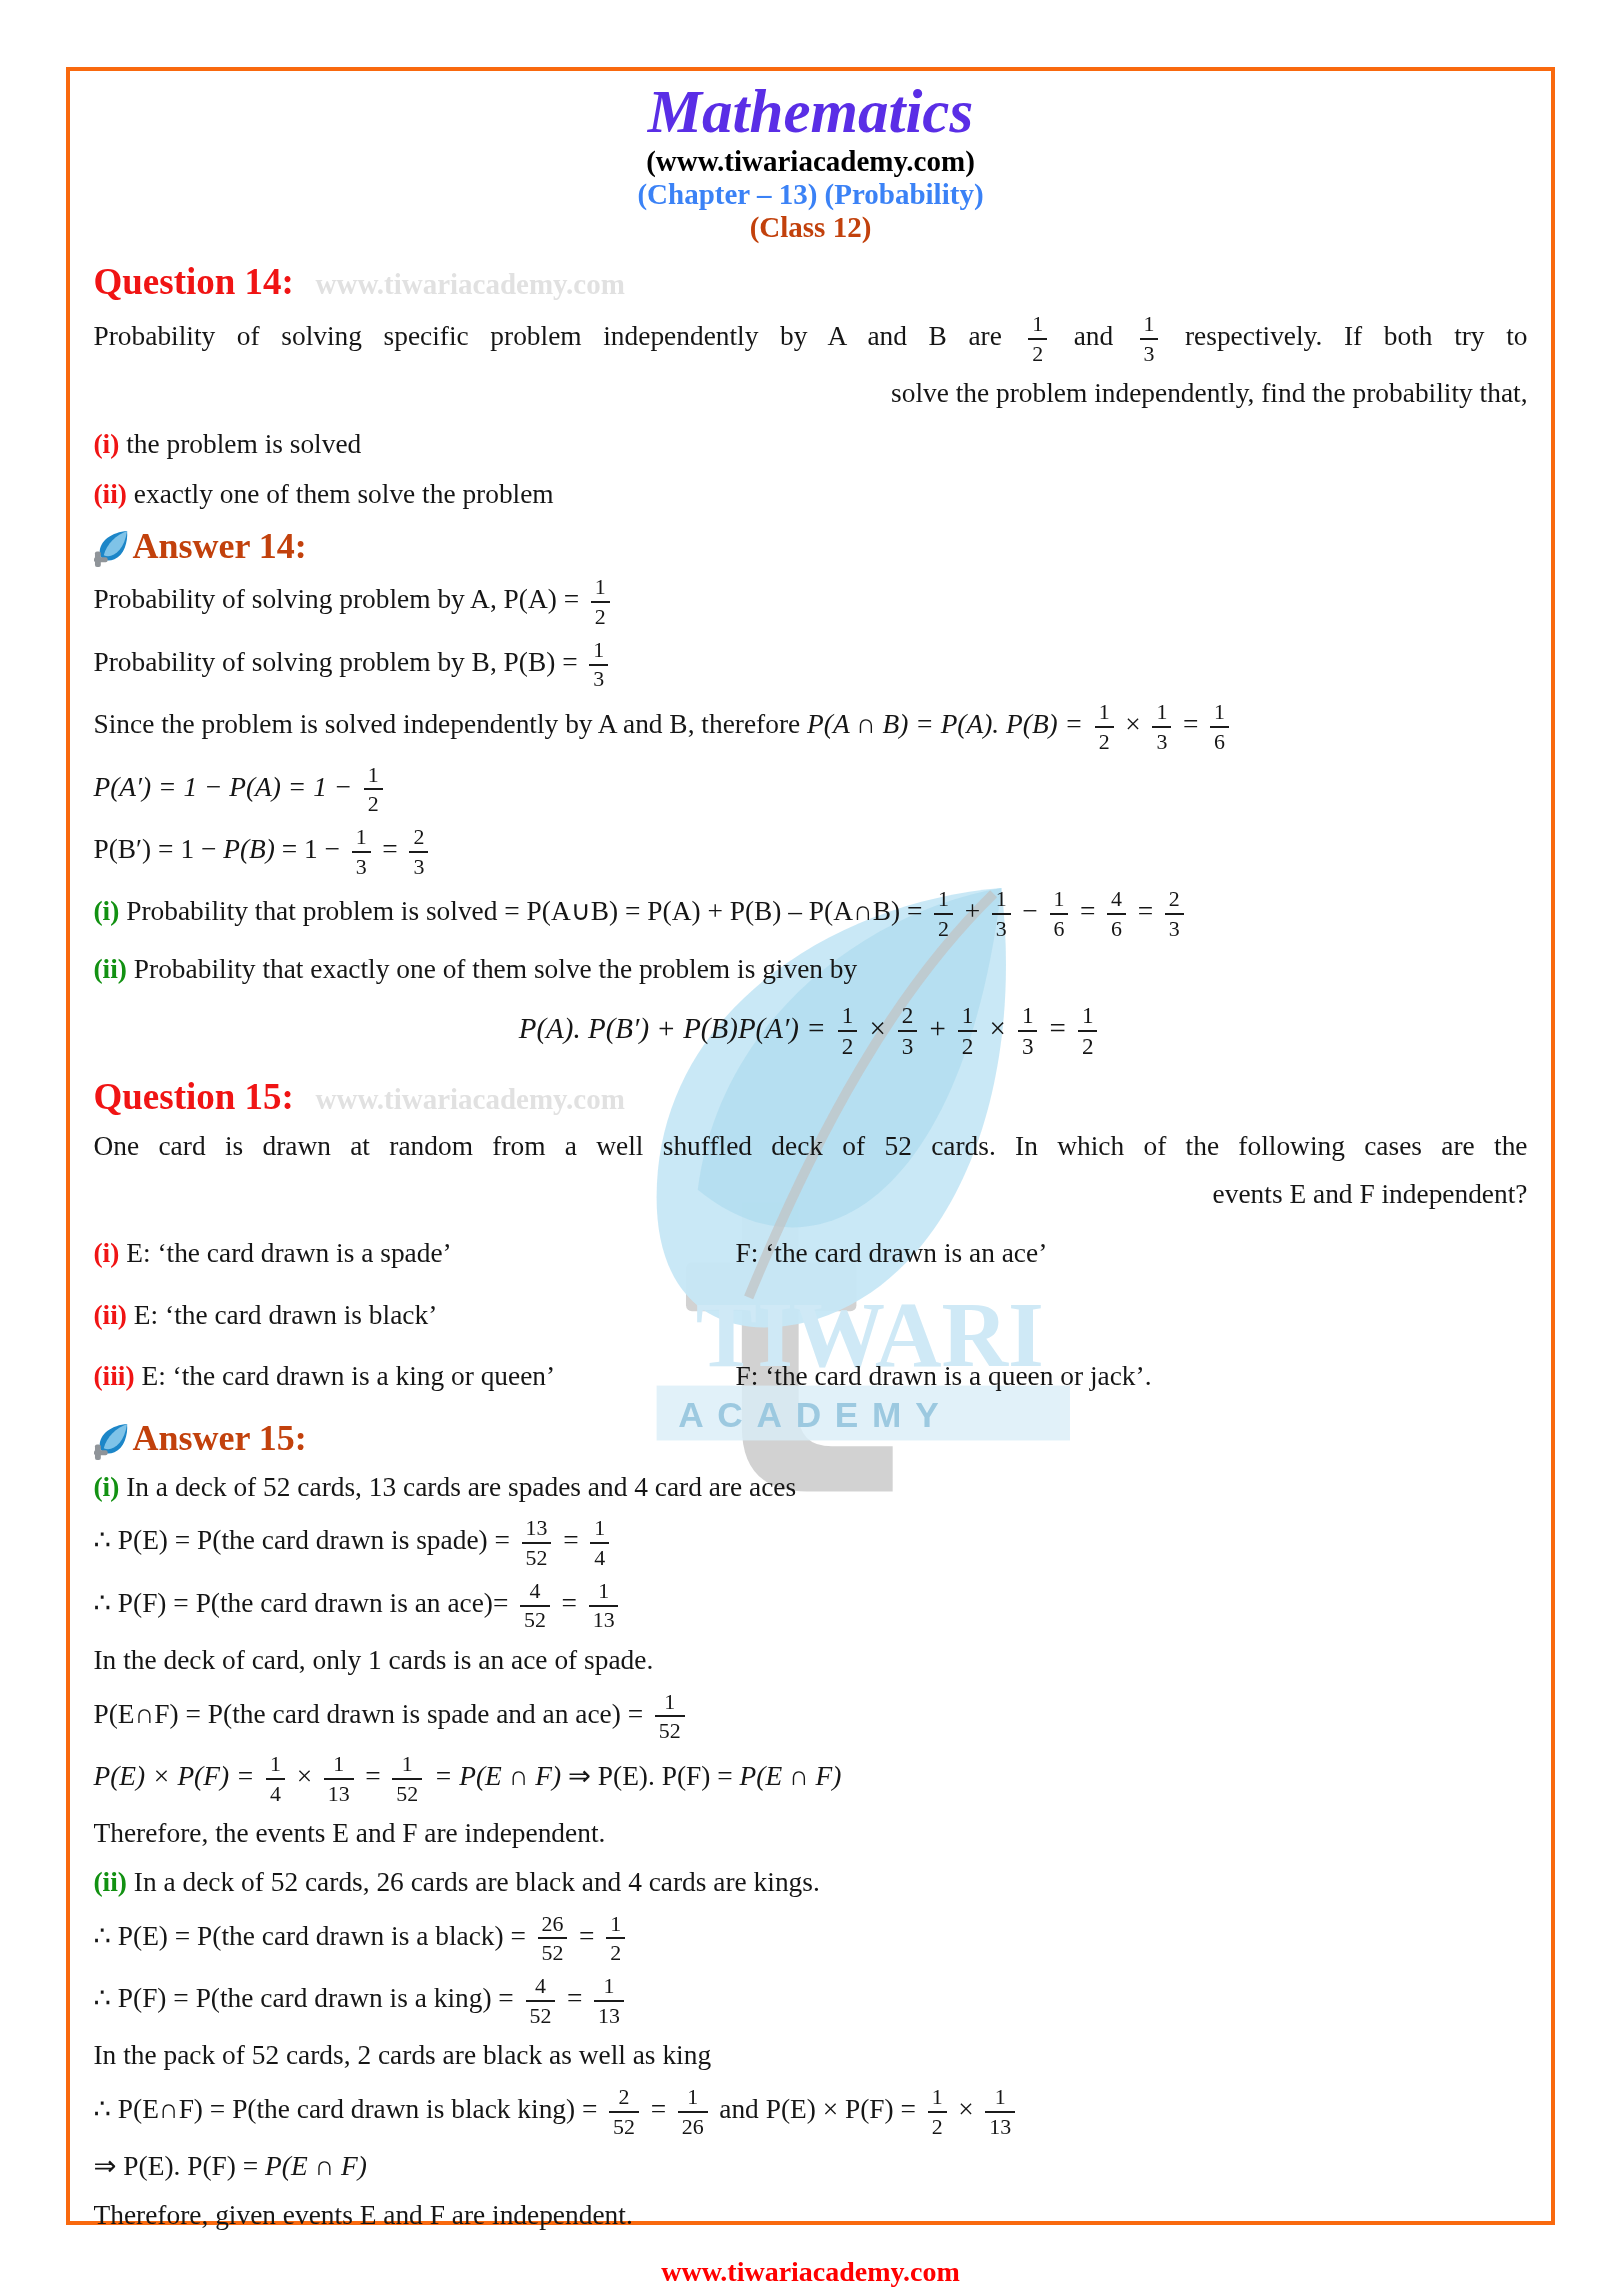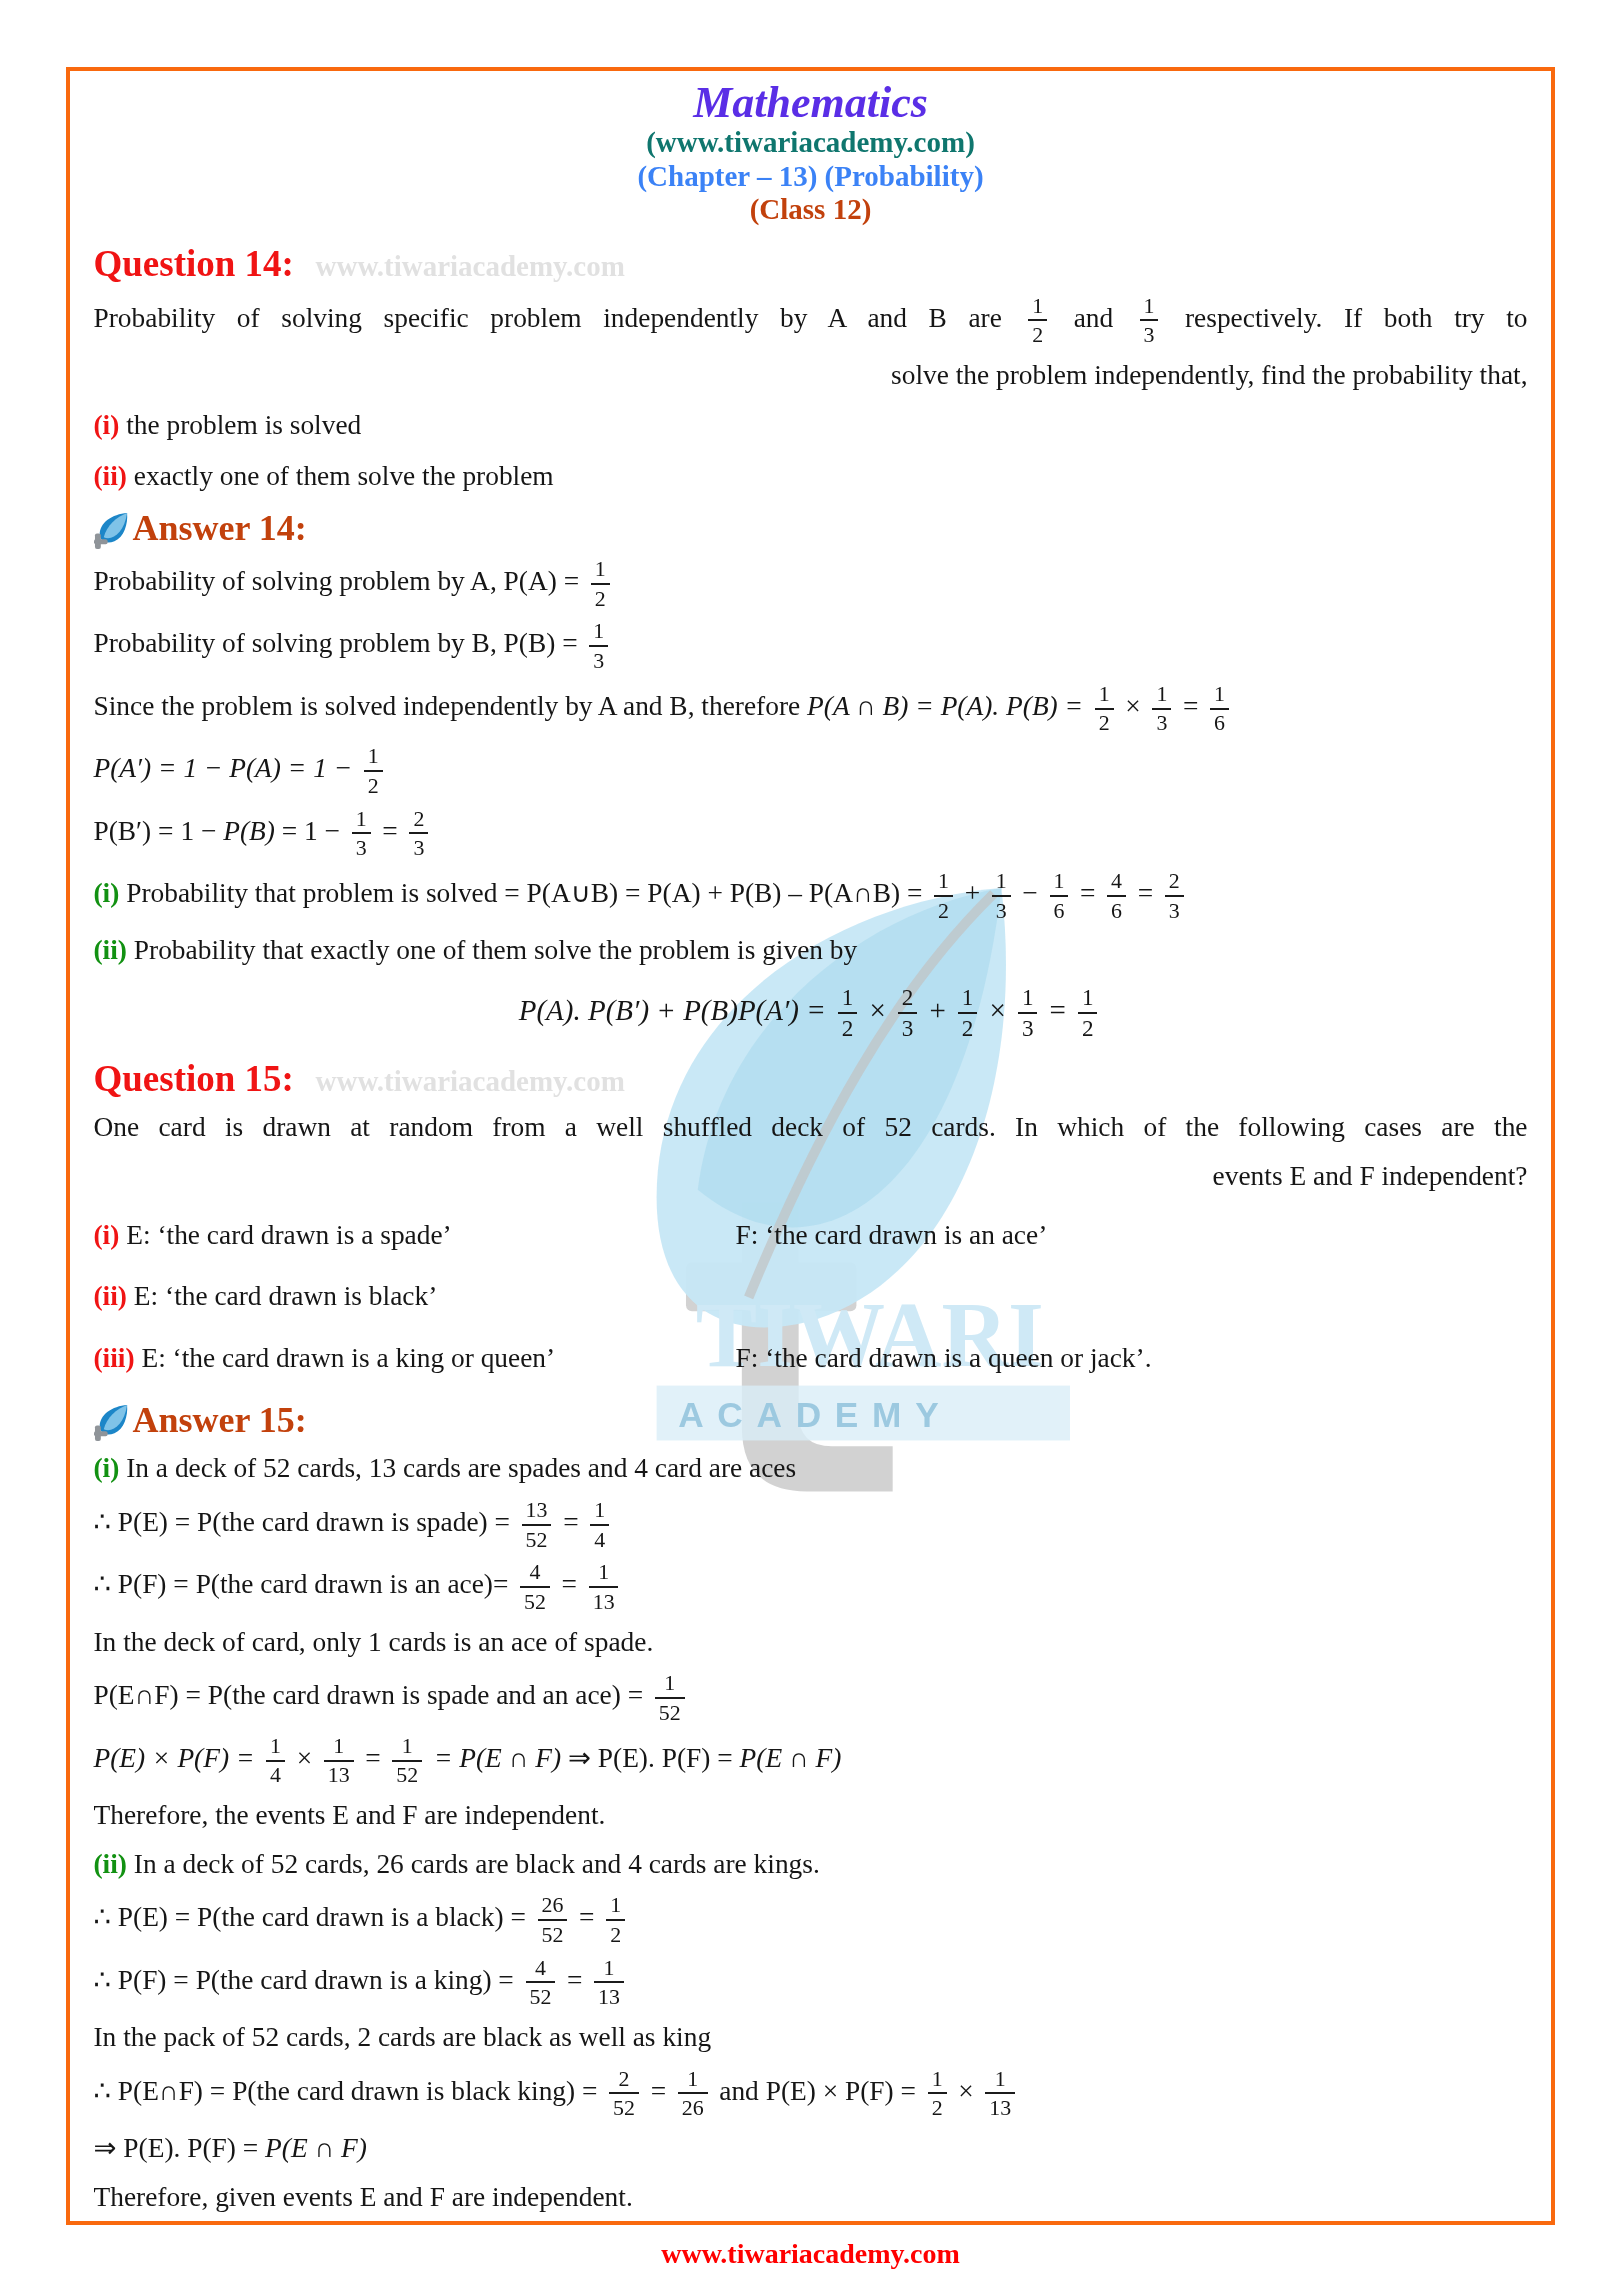--- a/index.html
+++ b/index.html
@@ -3,22 +3,22 @@
 <meta charset="utf-8">
 <style>
   html,body{margin:0;padding:0;background:#ffffff;}
   .page{position:relative;width:1620px;height:2293px;background:#ffffff;overflow:hidden;
         font-family:"Liberation Serif",serif;color:#161616;font-size:27.4px;}
   .watermark{position:absolute;left:541px;top:874px;width:529px;height:647px;z-index:0;pointer-events:none;}
   .border-box{position:absolute;left:66px;top:67px;width:1489px;height:2158px;border:4.9px solid #F9690E;
               box-sizing:border-box;display:flex;flex-direction:column;z-index:1;background:transparent;}
   .content{padding:5.9px 23.5px 0 23.5px;}
   .hdr{text-align:center;margin-top:2px;}
-  .title{font-size:44px;font-weight:bold;font-style:italic;color:#5A2EE6;line-height:1.08;}
-  .site{font-size:29px;font-weight:bold;color:#0f766e;line-height:1.15;}
+  .title{font-size:61px;font-weight:bold;font-style:italic;color:#5A2EE6;line-height:1.08;}
+  .site{font-size:29px;font-weight:bold;color:#000000;line-height:1.15;}
   .chapter{font-size:29px;font-weight:bold;color:#3b82f6;line-height:1.15;}
   .klass{font-size:29px;font-weight:bold;color:#c2410c;line-height:1.15;}
   .q-heading{font-size:37px;font-weight:bold;color:#F01414;margin:17.6px 0 7.8px 0;line-height:1.1;}
   .ghost{font-size:29px;color:#c9c9c9;opacity:.55;margin-left:21.6px;font-weight:bold;}
   .a-heading{font-size:36px;font-weight:bold;color:#c2410c;margin:11.8px 0 5.9px 0;line-height:1.1;
              display:flex;align-items:center;}
   .ans-icon{display:inline-block;width:37px;height:39px;margin-right:2px;position:relative;top:2px;}
   .para{line-height:1.5;margin:3.9px 0;text-align:right;}
   .justify-full{text-align:justify;text-align-last:justify;}
   .math-line{margin:8.8px 0;line-height:1.45;}

